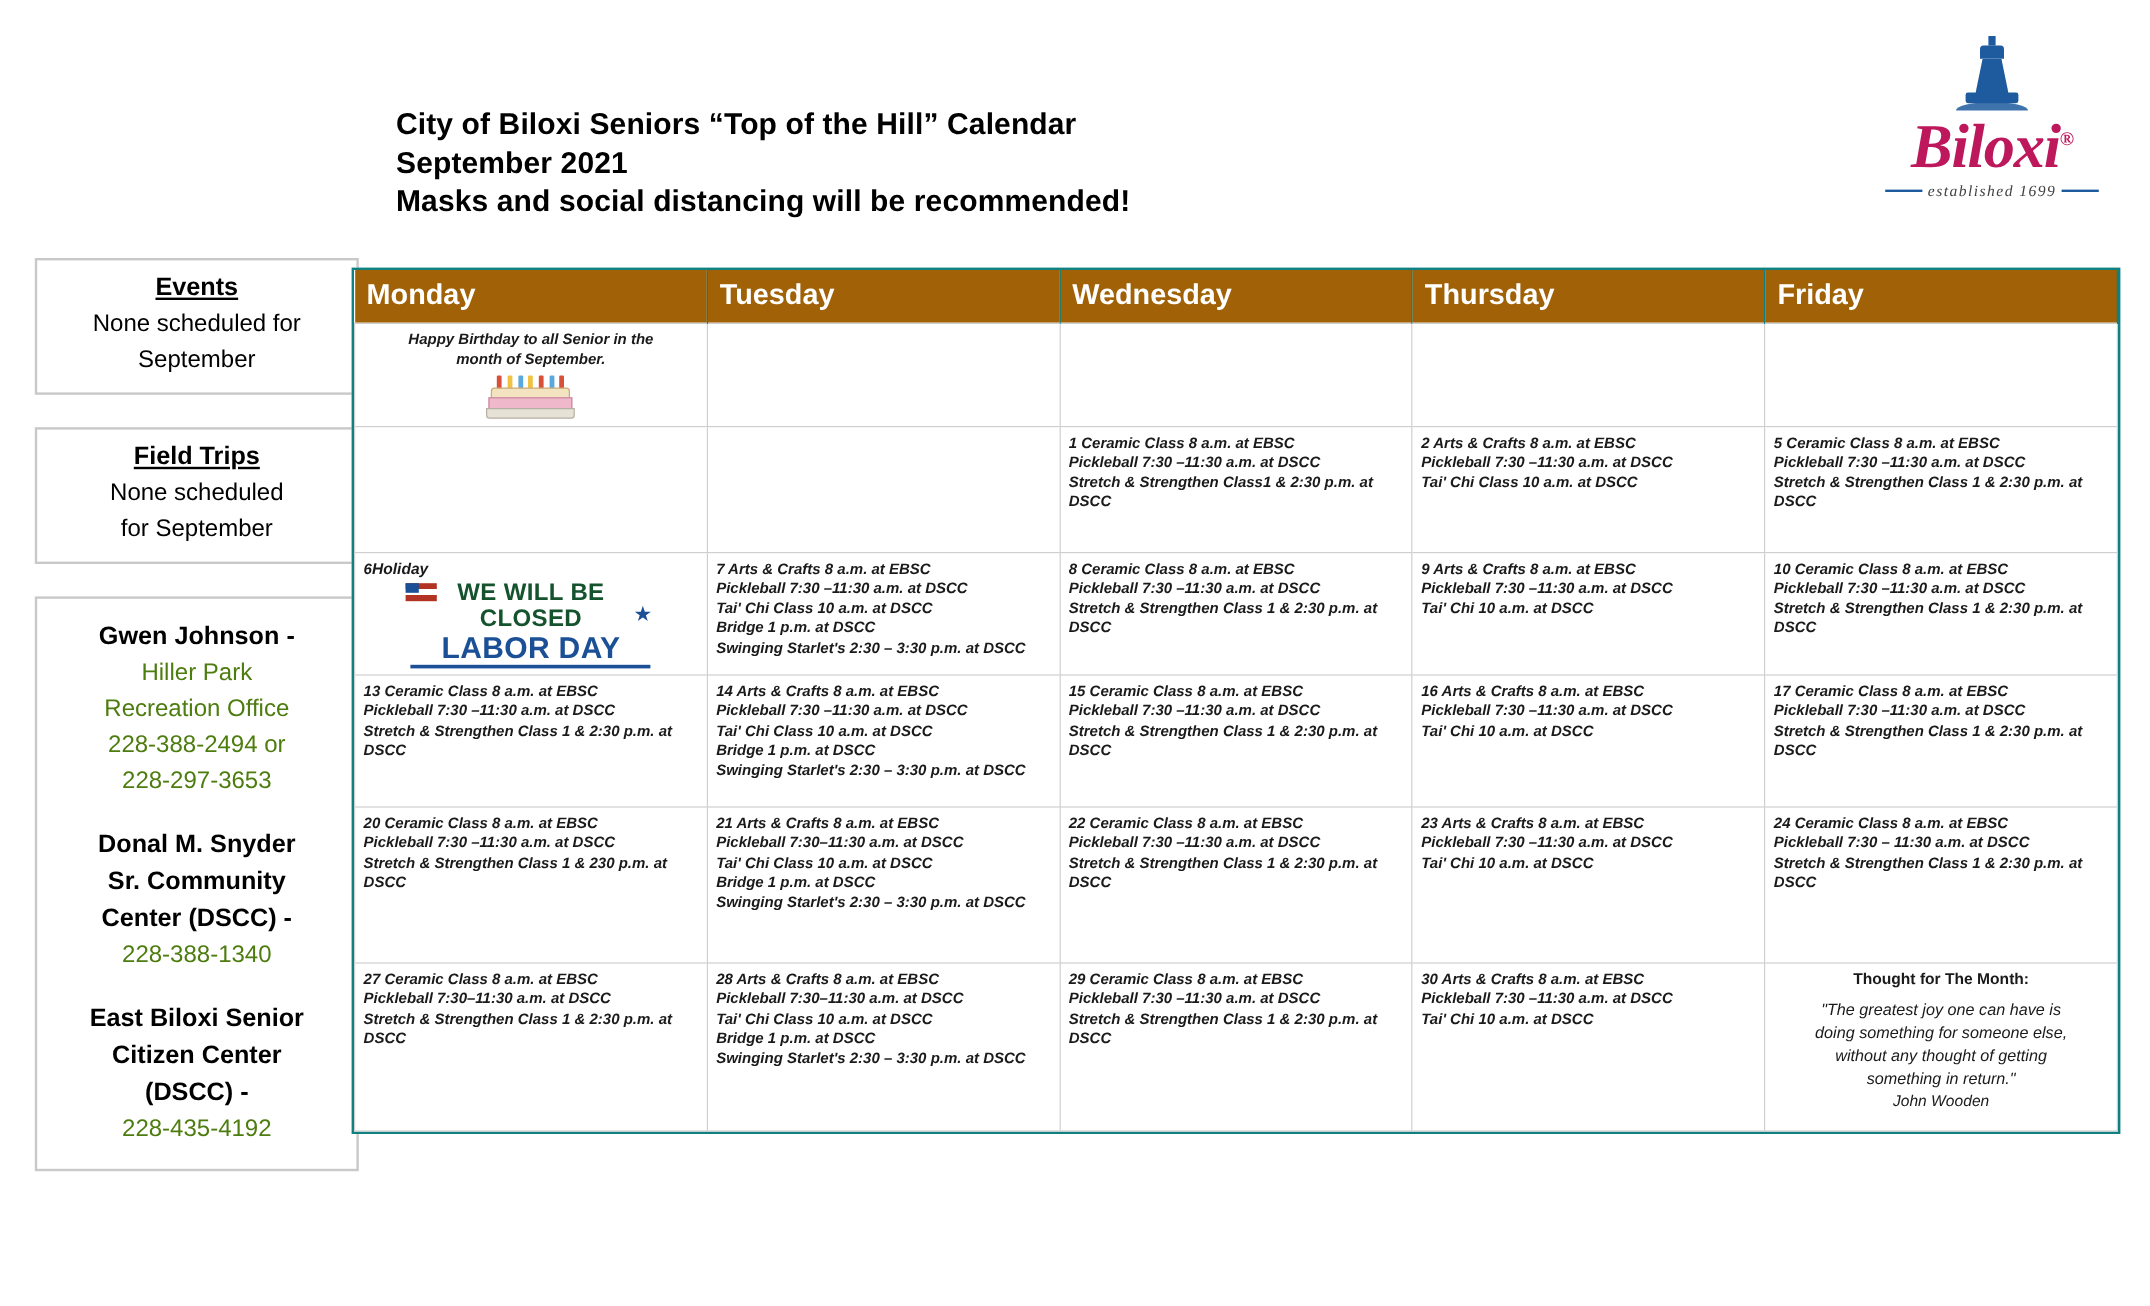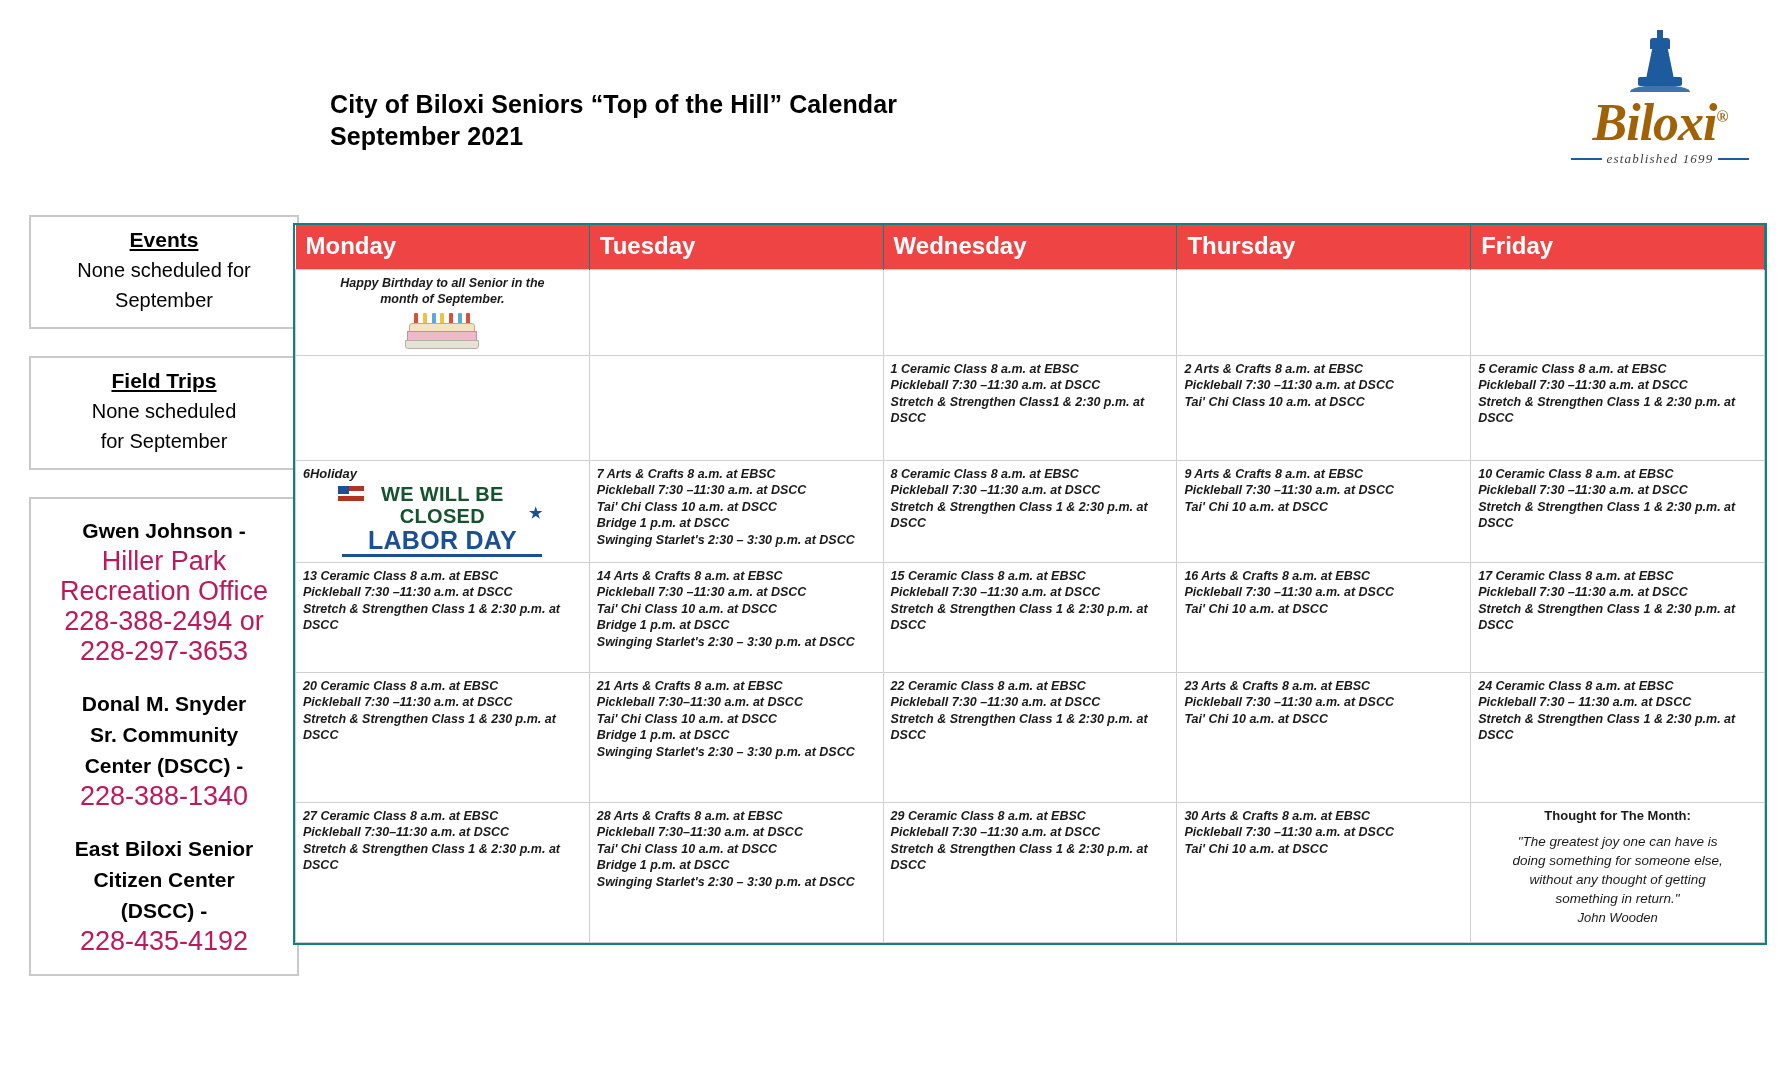--- a/index.html
+++ b/index.html
@@ -65,21 +65,21 @@
     position: absolute; left: 0px; top: 55px;
     width: 60px; height: 7px; background: #1d5a9e;
     border-radius: 50%/100% 100% 0 0;
     opacity: .85;
   }
   #logo .wordmark {
     font-family: "Liberation Serif", serif;
     font-size: 52px;
     font-weight: bold;
     font-style: italic;
-    color: #a16207;
+    color: #be185d;
     line-height: 54px;
     letter-spacing: -1px;
     margin-top: -2px;
     text-align: center;
   }
   #logo .wordmark .reg { font-size: 16px; vertical-align: super; font-style: normal; }
   #logo .estline { width: 178px; display: flex; align-items: center; gap: 5px; margin-top: 1px; }
   #logo .estline .rule { flex: 1; height: 2px; background: #1d5a9e; }
   #logo .established {
     font-family: "Liberation Serif", serif;
@@ -118,36 +118,36 @@
   .side-box.contacts { padding: 16px 6px 18px 6px; }
   .contact-group { margin-bottom: 22px; }
   .contact-group:last-child { margin-bottom: 0; }
   .contact-group .c-name {
     font-size: 21px;
     font-weight: bold;
     line-height: 31px;
     color: #000;
   }
   .contact-group .c-sub {
-    font-size: 27px;
+    font-size: 20px;
     line-height: 30px;
-    color: #be185d;
+    color: #4d7c0f;
   }
 
   
   #calendar {
     position: absolute;
     left: 293px; top: 223px;
     width: 1474px;
     border: 2px solid #108080;
     background: #ffffff;
   }
   table.cal { width: 100%; border-collapse: collapse; table-layout: fixed; }
   table.cal thead th {
-    background: #ef4444;
+    background: #a16207;
     color: #ffffff;
     font-size: 24px;
     font-weight: bold;
     text-align: left;
     padding: 6px 0 8px 10px;
     border-right: 1px solid #0e8080;
     height: 44px;
     vertical-align: middle;
   }
   table.cal tbody td {
@@ -233,20 +233,21 @@
   }
 </style>
 </head>
 <body>
 
 <div id="page">
 
   <div id="title-block">
     <div class="tline">City of Biloxi Seniors “Top of the Hill” Calendar</div>
     <div class="tline">September 2021</div>
+    <div class="tline">Masks and social distancing will be recommended!</div>
   </div>
 
   <div id="logo">
     <div class="lighthouse">
       <div class="beam"></div>
         <div class="lamp"></div>
         <div class="tower"></div>
       <div class="base"></div>
         <div class="waves"></div>
     </div>

